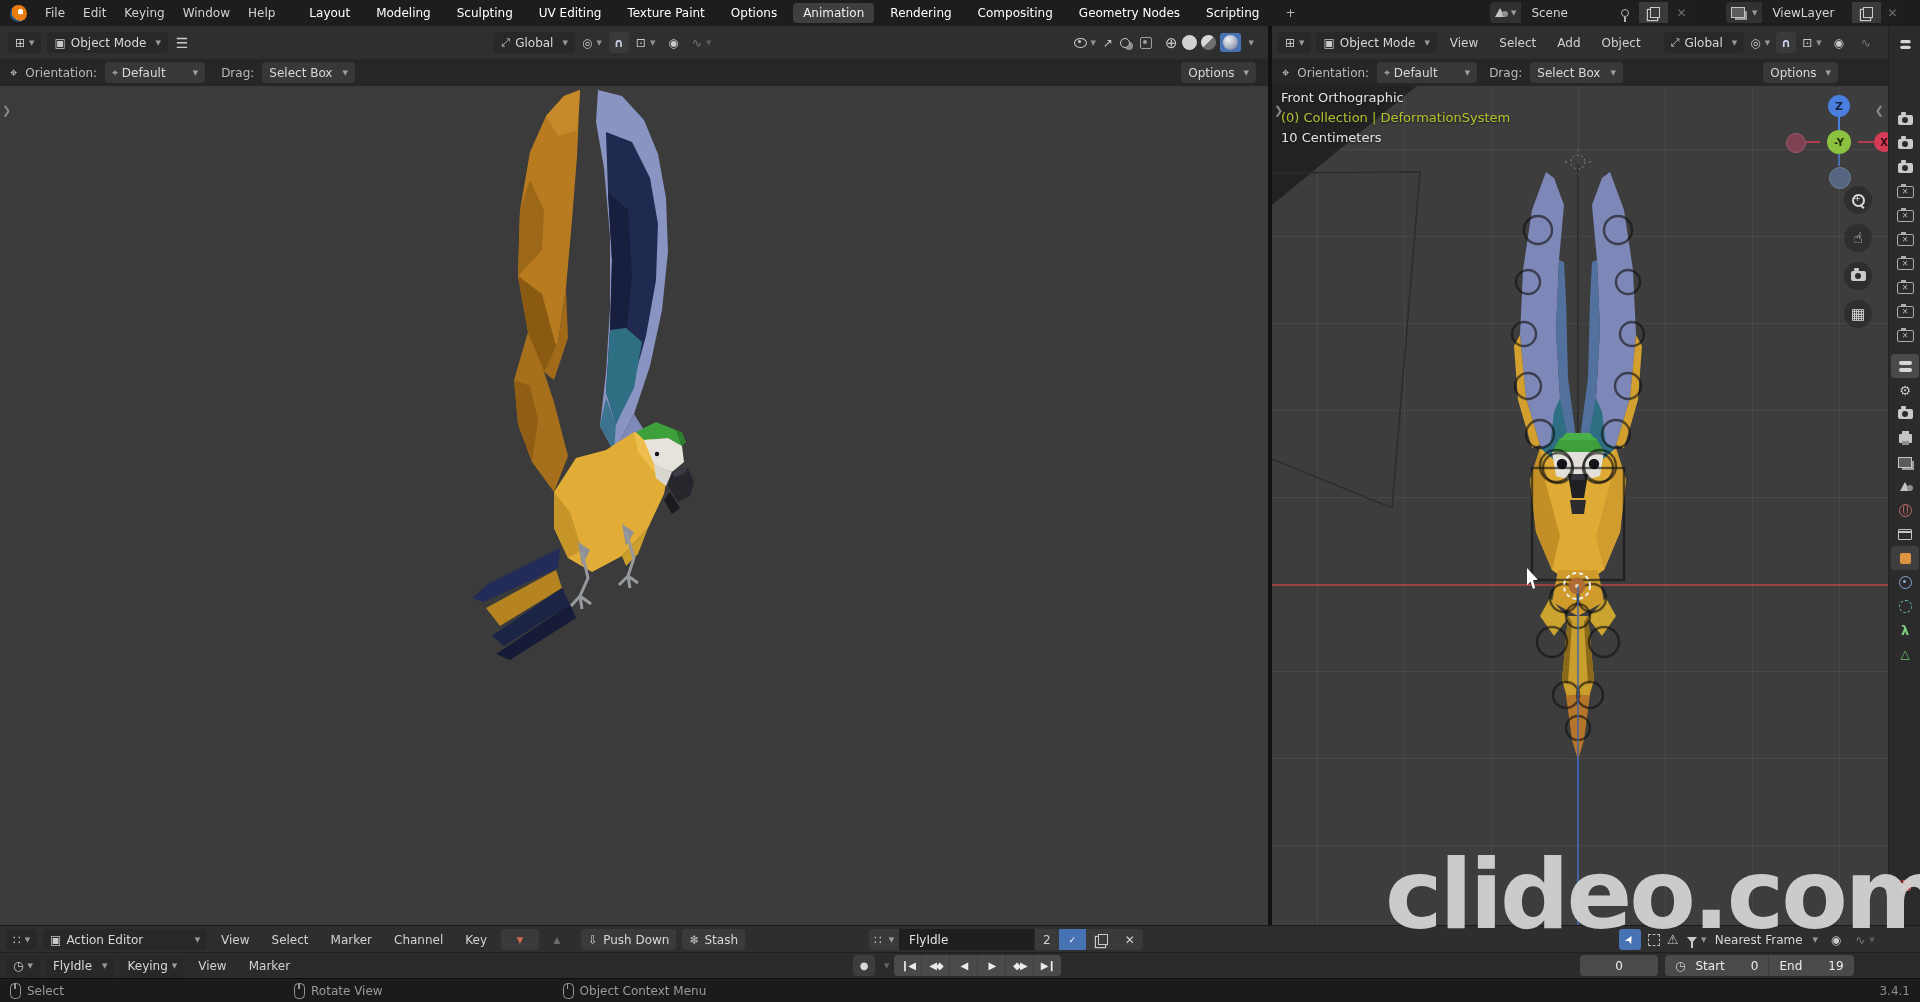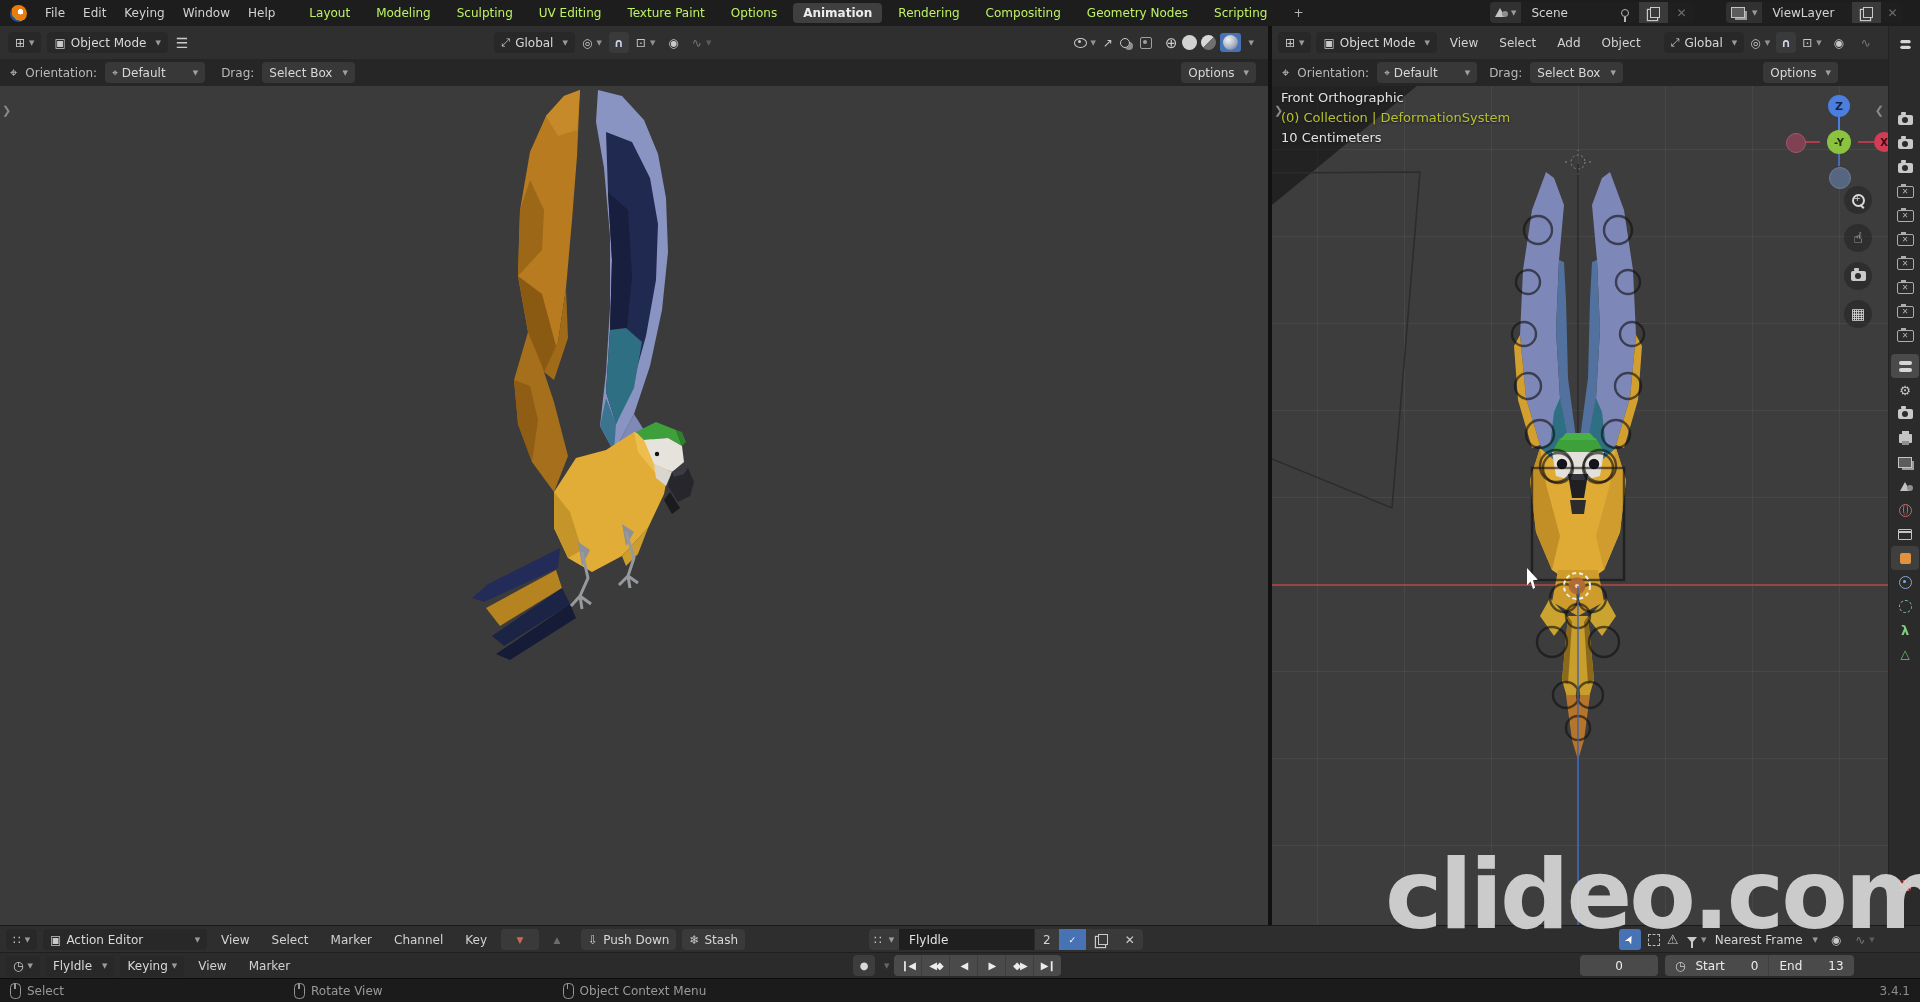--- a/index.html
+++ b/index.html
@@ -3,22 +3,22 @@
 <meta charset="utf-8">
 <style>
   html,body{margin:0;padding:0;background:#111;}
   #app{position:relative;width:1920px;height:1002px;overflow:hidden;
        font-family:"DejaVu Sans","Liberation Sans",sans-serif;font-size:12px;color:#d4d4d4;
        -webkit-font-smoothing:antialiased;}
   .abs{position:absolute;}
   .row{display:flex;align-items:center;}
   .caret{font-size:7px;opacity:.65;margin-left:4px;}
   .menu-item{padding:2px 8px;border-radius:3px;color:#d2d2d2;white-space:nowrap;}
-  .tab{padding:3px 10px;border-radius:4px;color:#bef264;white-space:nowrap;}
-  .tab.active{background:#3f3f3f;color:#ececec;font-weight:bold;}
+  .tab{padding:3px 10px;border-radius:4px;color:#ffffff;white-space:nowrap;}
+  .tab.active{background:#3f3f3f;color:#ececec;}
   .chip{background:#282828;border-radius:4px;height:21px;display:flex;align-items:center;padding:0 7px;white-space:nowrap;color:#d8d8d8;}
   .chip.light{background:#3a3a3a;}
   .chip.tchip{background:#383838;}
   .iconbtn{width:22px;height:21px;display:flex;align-items:center;justify-content:center;border-radius:3px;color:#c9c9c9;}
   .hdr{background:#2f2f2f;}
   .toolrow{background:#262626;}
   .glyph{color:#c9c9c9;}
   .dim{color:#8a8a8a;}
   
   .i-cam{width:15px;height:10px;background:#c9c9c9;border-radius:2px;position:relative;}
@@ -613,21 +613,21 @@
     </div>
     <div class="abs row" style="left:1665px;top:2px;height:21px;background:#4a4a4a;border-radius:4px;padding:0 10px;gap:10px;color:#ececec;">
       <span class="glyph">◷</span>
       <span class="row" style="gap:26px;">
           <span>Start</span>
           <span>0</span>
         </span>
       <span style="width:1px;height:21px;background:#3e3e3e;"></span>
       <span class="row" style="gap:26px;">
           <span>End</span>
-          <span>13</span>
+          <span>19</span>
         </span>
     </div>
   </div>
 
   <div class="abs row" style="left:0;top:978px;width:1920px;height:24px;background:#1b1b1b;border-top:1px solid #0d0d0d;color:#9a9a9a;">
     <span class="row" style="margin-left:10px;gap:6px;">
         <span class="i-mouse"></span>
         <span>Select</span>
       </span>
     <span class="row" style="margin-left:230px;gap:6px;">

